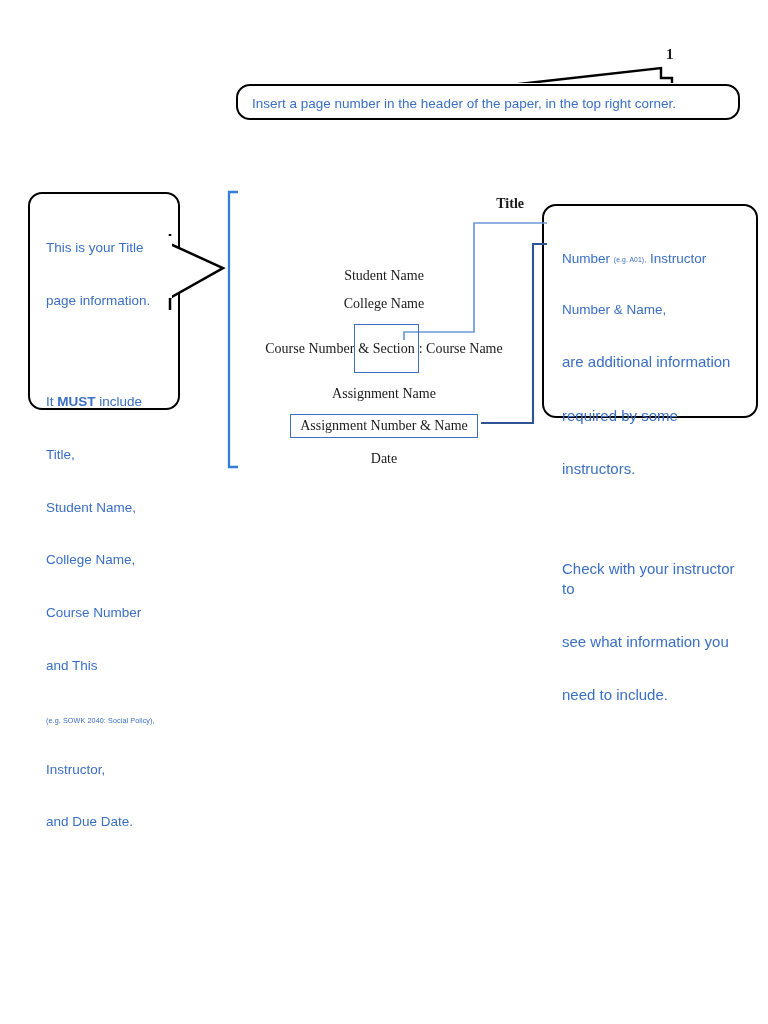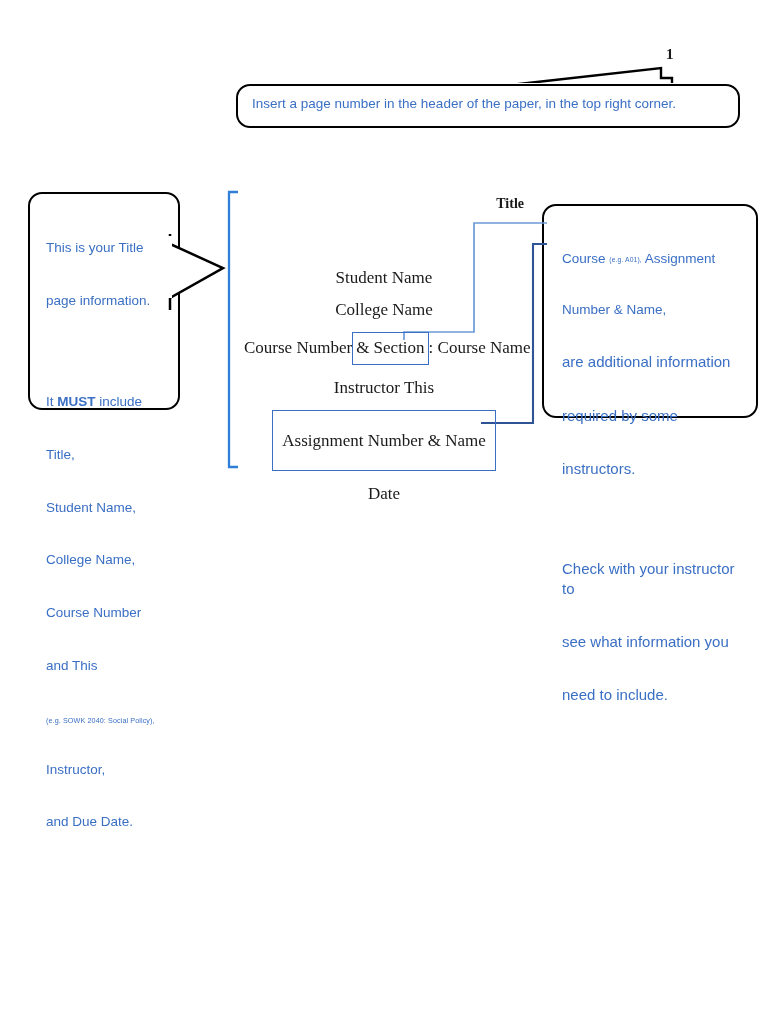--- a/index.html
+++ b/index.html
@@ -33,21 +33,21 @@
   
   .btext {
     color: #3a6fc4;
     font-family: "Liberation Sans", sans-serif;
     line-height: 1.30;
     white-space: pre-wrap;
   }
 
   
   #top-callout {
-    left: 236px; top: 84px; width: 504px; height: 44px;
+    left: 236px; top: 84px; width: 504px; height: 36px;
   }
   #top-callout-text {
     position: absolute;
     left: 14px; top: 9px;
     font-size: 13.5px;
   }
 
   
   #top-tail { left: 500px; top: 52px; }
 
@@ -106,34 +106,34 @@
 
   
   #title-page {
     left: 244px; top: 196px; width: 280px;
     font-family: "Liberation Serif", serif;
     color: #1a1a1a;
     text-align: center;
   }
   #title-page .row {
     position: relative;
-    font-size: 17px;
+    font-size: 14px;
     white-space: nowrap;
   }
   #title-page .row.title { font-weight: bold; font-size: 14px; }
 
   .boxed {
     border: 1.6px solid #3a6fc4;
-    padding: 6px 3px;
+    padding: 16px 3px;
     display: inline-block;
     line-height: 1.1;
   }
   .boxed-wide {
     border: 1.6px solid #3a6fc4;
-    padding: 20px 9px;
+    padding: 3px 9px;
     display: inline-block;
     line-height: 1.15;
   }
 
   
   .overlay {
     position: absolute;
     left: 0; top: 0;
     width: 768px; height: 1024px;
     pointer-events: none;
@@ -172,21 +172,21 @@
     </div>
   </div>
 
   <svg class="abs" id="left-tail" width="66" height="80" viewBox="0 0 66 80">
     <path d="M 2 2 L 2 12 L 55 36 L 2 66 L 2 78" fill="#ffffff" stroke="#000000" stroke-width="2.5" stroke-linejoin="miter" stroke-linecap="butt"></path>
     <rect x="0" y="4" width="4" height="62" fill="#ffffff" stroke="none"></rect>
   </svg>
 
   <div class="bubble" id="right-callout">
     <div class="btext" id="right-callout-text">
-      <span class="l lg"><span>Course </span><span class="tiny">(e.g. A01),</span><span> Assignment</span></span>
+      <span class="l lg"><span>Number </span><span class="tiny">(e.g. A01),</span><span> Instructor</span></span>
       <span class="l lg">Number &amp; Name,</span>
       <span class="l sm">are additional information</span>
       <span class="l sm">required by some</span>
       <span class="l sm">instructors.</span>
       <span class="gap"></span>
       <span class="l sm">Check with your instructor to</span>
       <span class="l sm">see what information you</span>
       <span class="l sm">need to include.</span>
     </div>
   </div>
@@ -208,20 +208,20 @@
 
   <div class="abs" id="title-page">
     <div class="row title" style="margin-top:0;text-align:right;">Title</div>
 
     <div class="row" style="margin-top:56px;">Student Name</div>
 
     <div class="row" style="margin-top:12px;">College Name</div>
 
     <div class="row" style="margin-top:12px;"><span>Course Number</span><span class="boxed">&amp; Section</span><span>: Course Name</span></div>
 
-    <div class="row" style="margin-top:13px;">Instructor This</div>
+    <div class="row" style="margin-top:13px;">Assignment Name</div>
 
     <div class="row" style="margin-top:12px;"><span class="boxed-wide">Assignment Number &amp; Name</span></div>
 
     <div class="row" style="margin-top:13px;">Date</div>
   </div>
 
 </div>
 
 </body></html>

